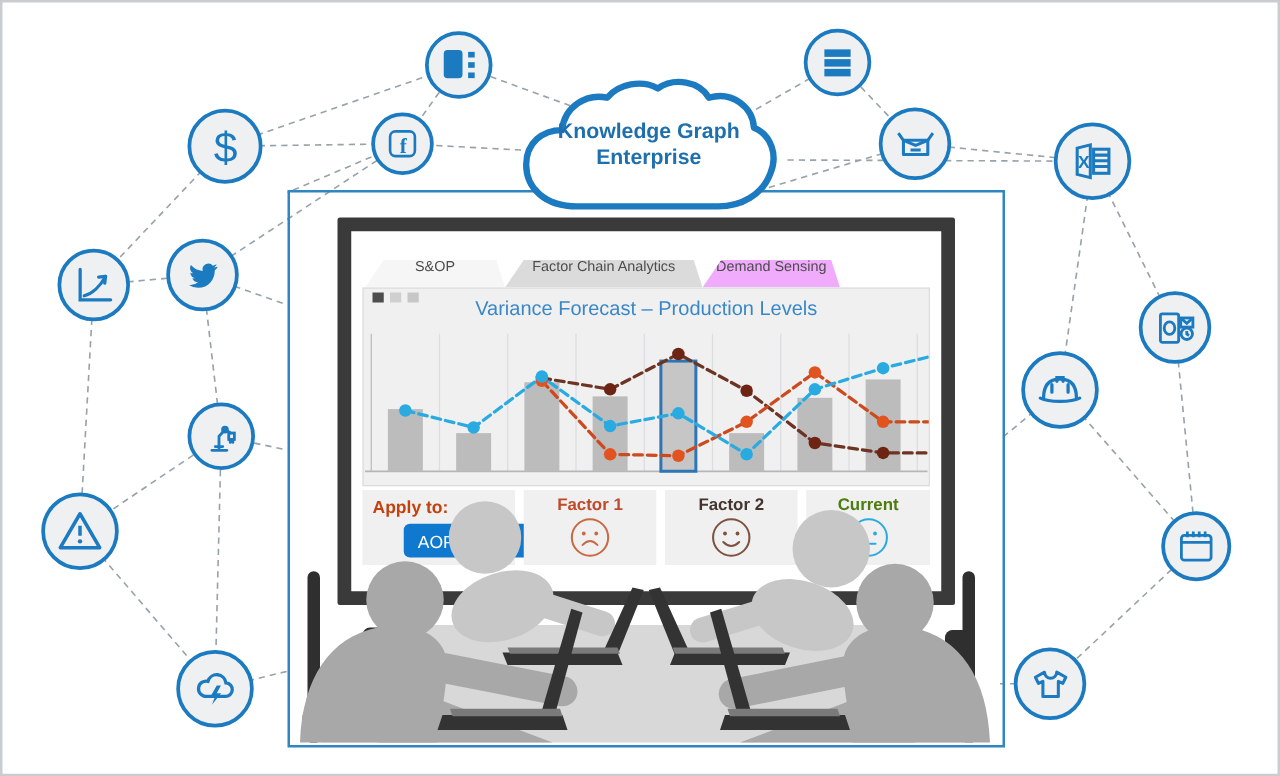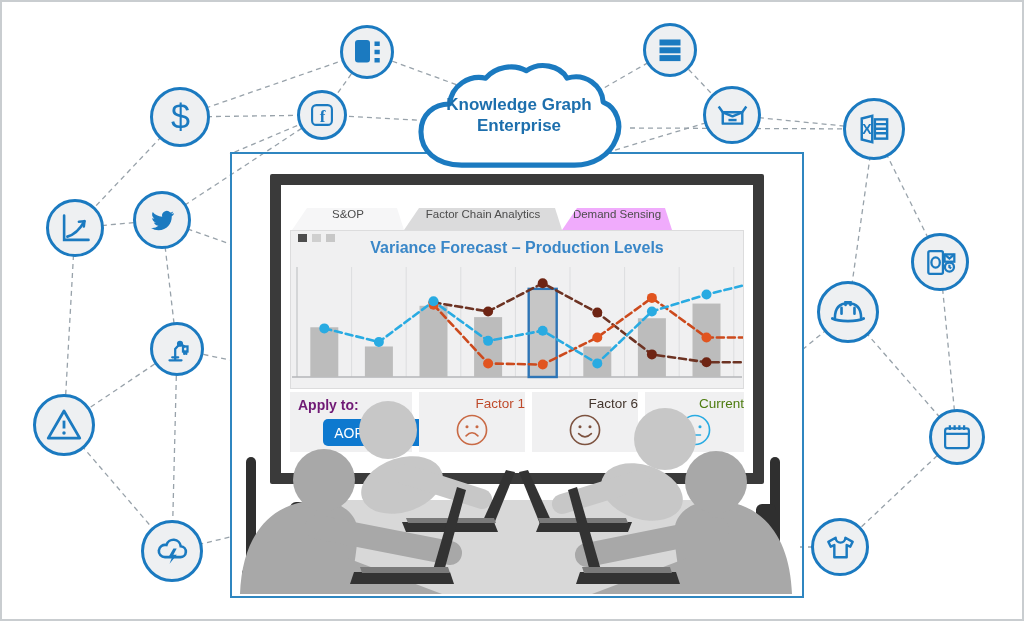--- a/index.html
+++ b/index.html
@@ -25,25 +25,25 @@
   #panel-dots span{width:9px;height:8px;display:inline-block;}
   #panel-dots .d0{background:#4d4d4d;} #panel-dots .d1{background:#cfcfcf;} #panel-dots .d2{background:#c7c7c7;}
   #chart-title{position:absolute;left:288px;top:237px;width:454px;text-align:center;z-index:6;
     color:#3a87c8;font-size:16px;}
   #chart-svg-wrap{position:absolute;left:289px;top:262px;z-index:6;}
   .bottom-section{position:absolute;top:390px;height:60px;background:#f0f0f1;z-index:5;}
   #section-apply{left:288px;width:122px;}
   #section-f0{left:417px;width:106px;}
   #section-f1{left:530px;width:106px;}
   #section-f2{left:643px;width:99px;}
-  .apply-label{position:absolute;left:8px;top:5px;font-size:14px;font-weight:bold;color:#701a75;}
+  .apply-label{position:absolute;left:8px;top:5px;font-size:14px;font-weight:bold;color:#c2410c;}
   .btn{position:absolute;top:27px;height:27px;width:52px;background:#0e79cf;border-radius:5px;border:none;
     color:#fff;font-size:14px;display:flex;align-items:center;justify-content:center;font-family:"Liberation Sans",sans-serif;margin-left:25px;}
   .btn.b0{left:8px;} .btn.b1{left:66px;}
-  .factor-label{position:absolute;left:0;top:4px;width:100%;text-align:right;font-size:13.5px;font-weight:normal;}
+  .factor-label{position:absolute;left:0;top:4px;width:100%;text-align:center;font-size:13.5px;font-weight:bold;}
   .face-slot{position:absolute;left:0;top:18px;width:100%;display:flex;justify-content:center;}
   #people-layer{position:absolute;left:229px;top:395px;z-index:7;}
 </style>
 </head>
 <body>
 
 <div id="stage">
 
   <svg id="connector-layer" width="1020" height="617">
     <g stroke="#98a2aa" stroke-width="1.3" stroke-dasharray="5 4" fill="none">
@@ -234,21 +234,21 @@
   <div class="tab" id="tab-2">
       <span>Demand Sensing</span>
     </div>
 
   <div id="chart-panel"></div>
   <div id="panel-dots">
       <span class="d0"></span>
       <span class="d1"></span>
       <span class="d2"></span>
     </div>
-  <div id="chart-title" style="color: rgb(58, 135, 200); font-weight: bold;">Variance Forecast – Production Levels</div>
+  <div id="chart-title" style="color: rgb(58, 135, 200);">Variance Forecast – Production Levels</div>
   <div id="chart-svg-wrap"><svg width="452" height="116">
         <line x1="6" y1="3" x2="6" y2="113" stroke="#b9bcbe" stroke-width="1"></line>
         <line x1="60.6" y1="3" x2="60.6" y2="113" stroke="#dcdddf" stroke-width="1"></line>
         <line x1="115.2" y1="3" x2="115.2" y2="113" stroke="#dcdddf" stroke-width="1"></line>
         <line x1="169.8" y1="3" x2="169.8" y2="113" stroke="#dcdddf" stroke-width="1"></line>
         <line x1="224.4" y1="3" x2="224.4" y2="113" stroke="#dcdddf" stroke-width="1"></line>
         <line x1="279" y1="3" x2="279" y2="113" stroke="#dcdddf" stroke-width="1"></line>
         <line x1="333.6" y1="3" x2="333.6" y2="113" stroke="#dcdddf" stroke-width="1"></line>
         <line x1="388.2" y1="3" x2="388.2" y2="113" stroke="#dcdddf" stroke-width="1"></line>
         <line x1="442.8" y1="3" x2="442.8" y2="113" stroke="#dcdddf" stroke-width="1"></line>
@@ -296,21 +296,21 @@
     <div class="face-slot">
         <svg width="40" height="40" viewBox="0 0 44 44">
        <circle cx="22" cy="22" r="16" fill="none" stroke="#c96a45" stroke-width="1.8"></circle>
        <circle cx="16.5" cy="18.5" r="1.7" fill="#c96a45"></circle>
        <circle cx="27.5" cy="18.5" r="1.7" fill="#c96a45"></circle>
        <path d="M15.5 28.5 Q22 21.5 28.5 28.5" fill="none" stroke="#c96a45" stroke-width="1.8" stroke-linecap="round"></path>
      </svg>
       </div>
   </div>
   <div class="bottom-section" id="section-f1">
-    <div class="factor-label" style="color: rgb(68, 54, 46);">Factor 6</div>
+    <div class="factor-label" style="color: rgb(68, 54, 46);">Factor 2</div>
     <div class="face-slot">
         <svg width="40" height="40" viewBox="0 0 44 44">
        <circle cx="22" cy="22" r="16" fill="none" stroke="#7d5340" stroke-width="1.8"></circle>
        <circle cx="16.5" cy="18.5" r="1.7" fill="#7d5340"></circle>
        <circle cx="27.5" cy="18.5" r="1.7" fill="#7d5340"></circle>
        <path d="M15 26 Q22 33 29 26" fill="none" stroke="#7d5340" stroke-width="1.8" stroke-linecap="round"></path>
      </svg>
       </div>
   </div>
   <div class="bottom-section" id="section-f2">

